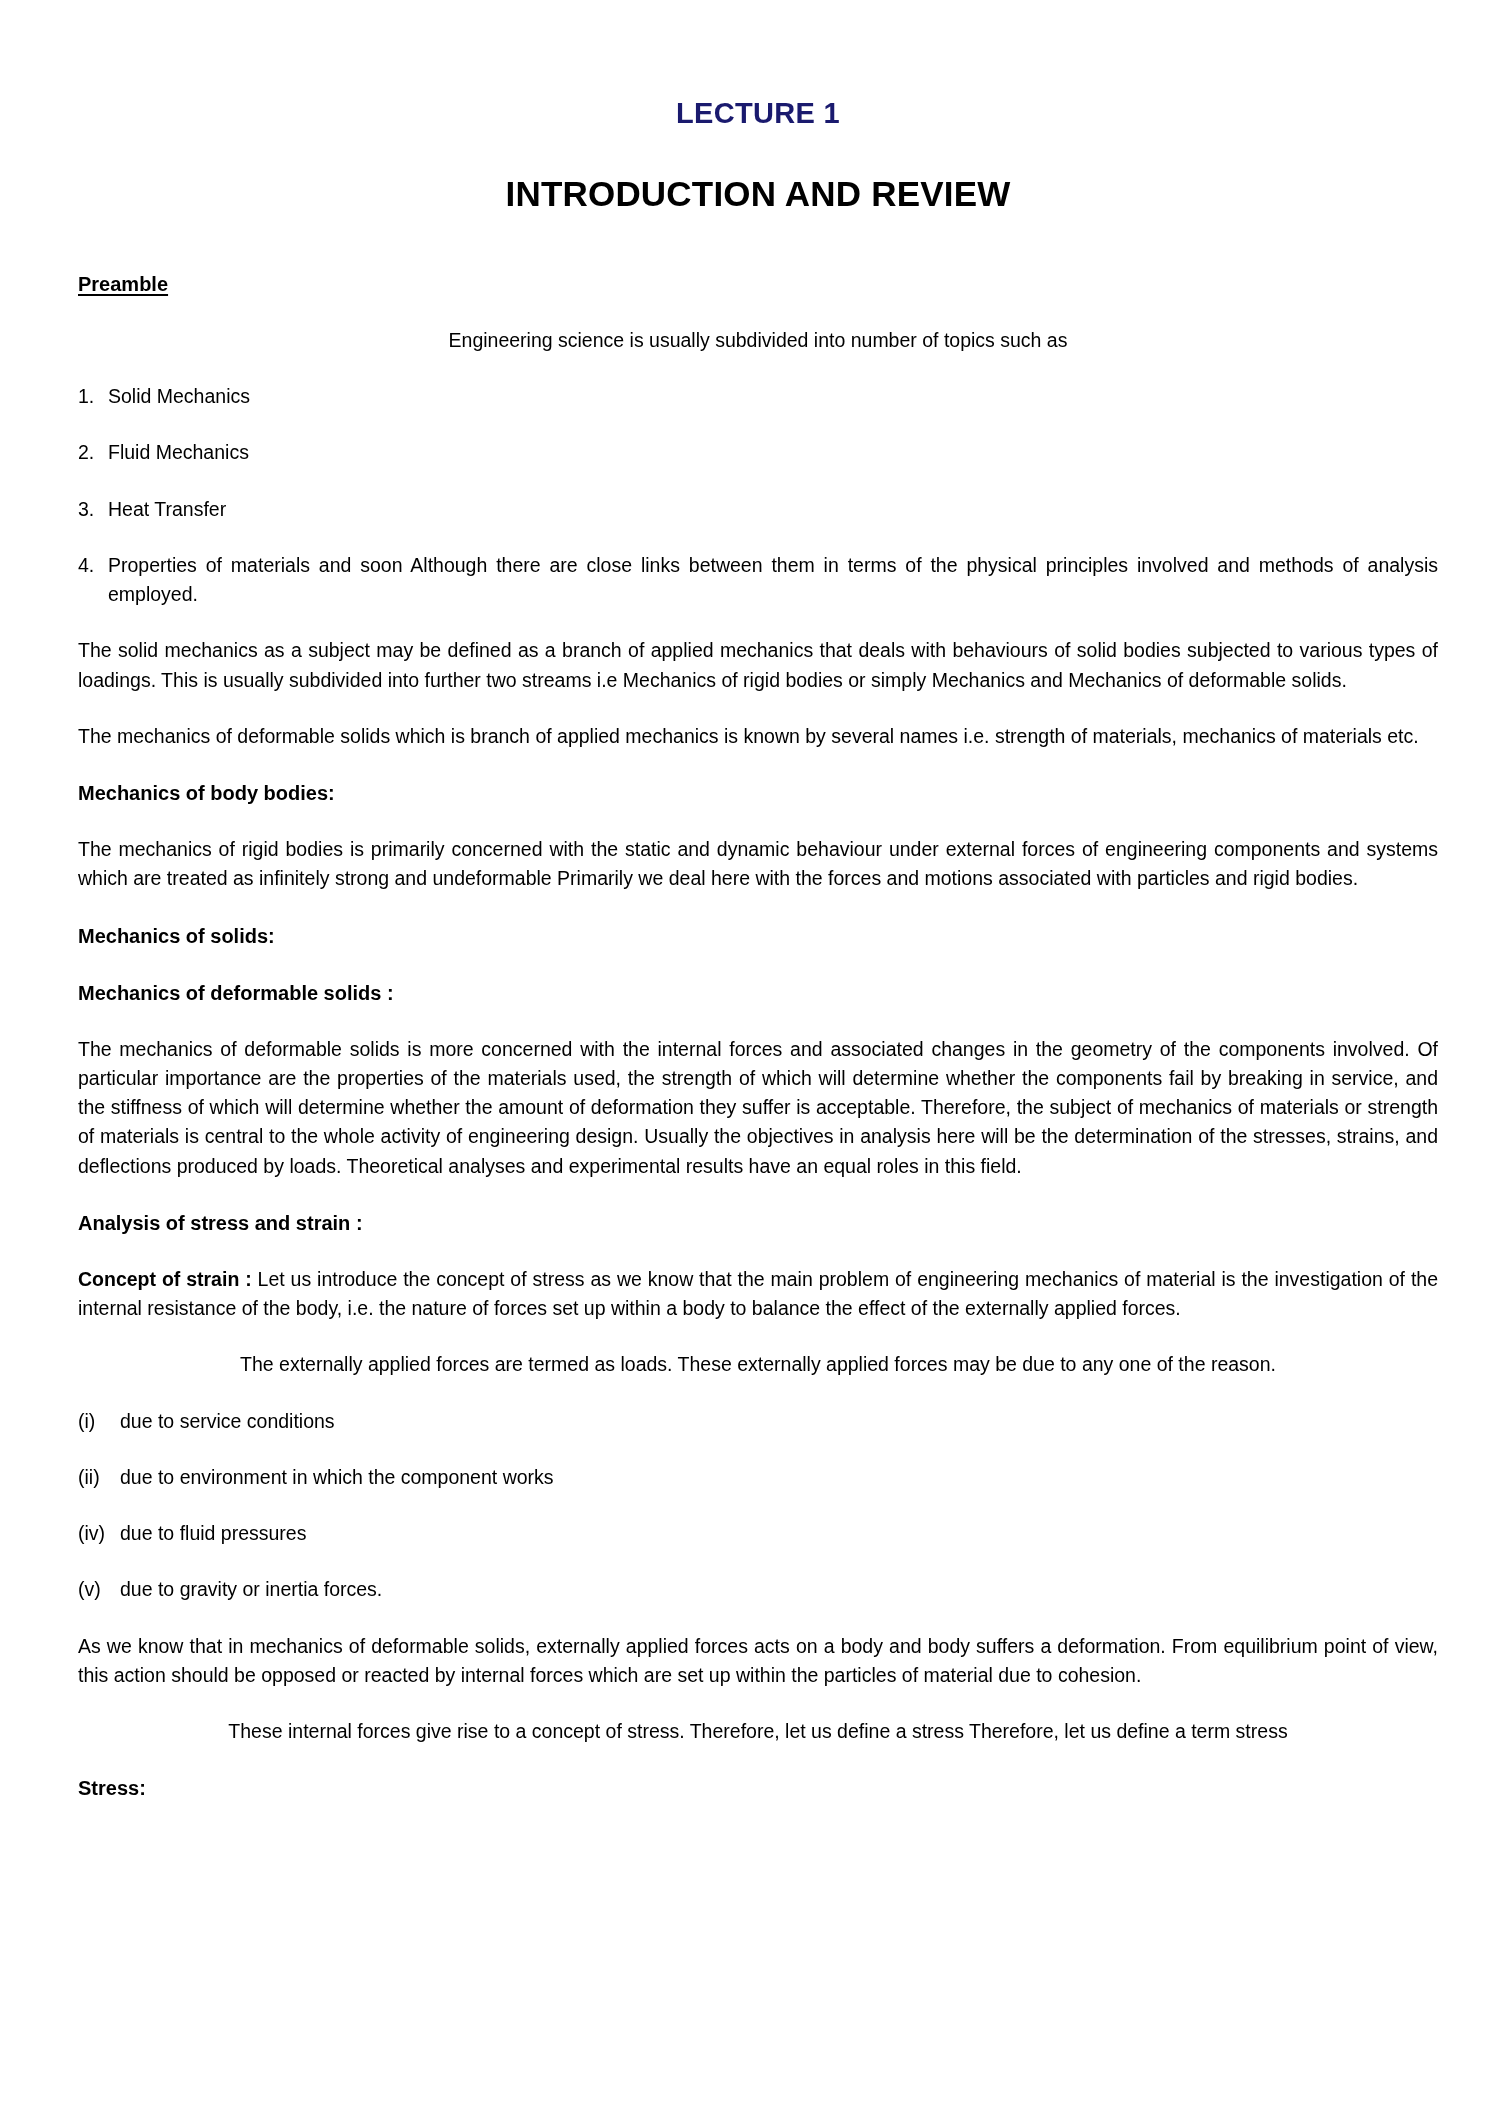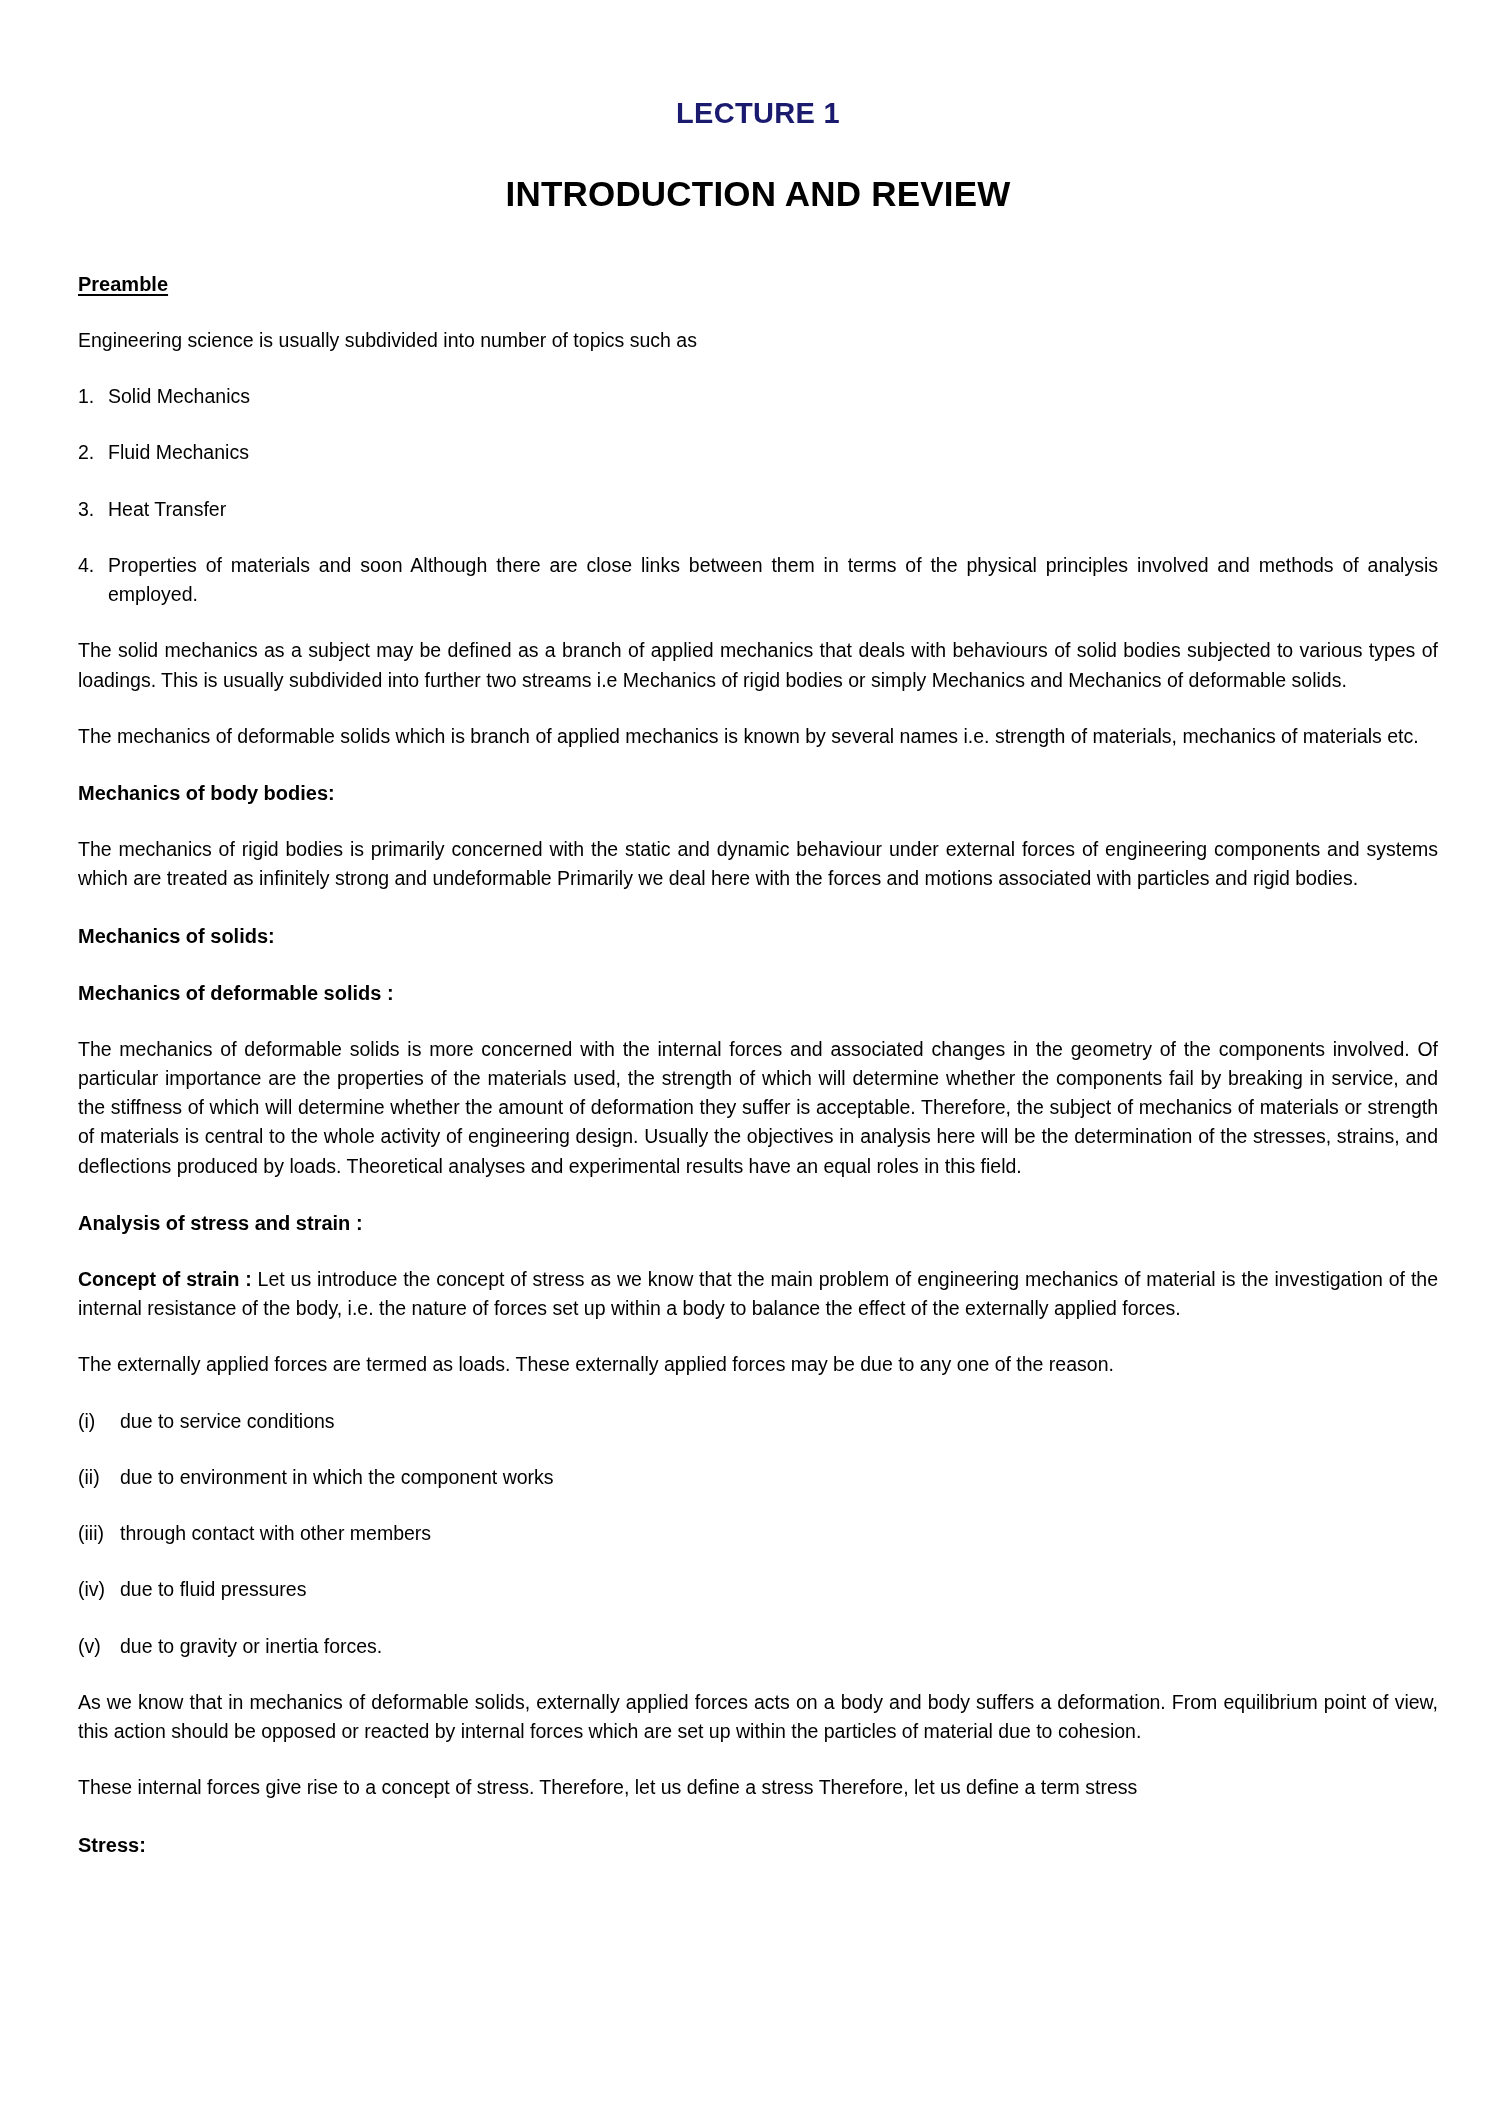--- a/index.html
+++ b/index.html
@@ -47,21 +47,21 @@
   }
 
   
   .para {
     font-size: 19.5px;
     line-height: 1.5;
     text-align: justify;
     margin: 0 0 27px 0;
     color: #000;
   }
-  .para.left { text-align: left; }
+  .para.left { text-align: center; }
 
   .heading {
     font-size: 20px;
     font-weight: bold;
     line-height: 1.5;
     margin: 0 0 27px 0;
     text-align: left;
   }
   .heading.underline {
     text-decoration: underline;
@@ -149,24 +149,20 @@
 
     <div class="roman-item">
       <span class="marker">(i)</span>
       <span class="item-text">due to service conditions</span>
     </div>
     <div class="roman-item">
       <span class="marker">(ii)</span>
       <span class="item-text">due to environment in which the component works</span>
     </div>
     <div class="roman-item">
-      <span class="marker">(iii)</span>
-      <span class="item-text">through contact with other members</span>
-    </div>
-    <div class="roman-item">
       <span class="marker">(iv)</span>
       <span class="item-text">due to fluid pressures</span>
     </div>
     <div class="roman-item">
       <span class="marker">(v)</span>
       <span class="item-text">due to gravity or inertia forces.</span>
     </div>
 
     <p class="para">As we know that in mechanics of deformable solids, externally applied forces acts on a body and body suffers a deformation. From equilibrium point of view, this action should be opposed or reacted by internal forces which are set up within the particles of material due to cohesion.</p>
 

